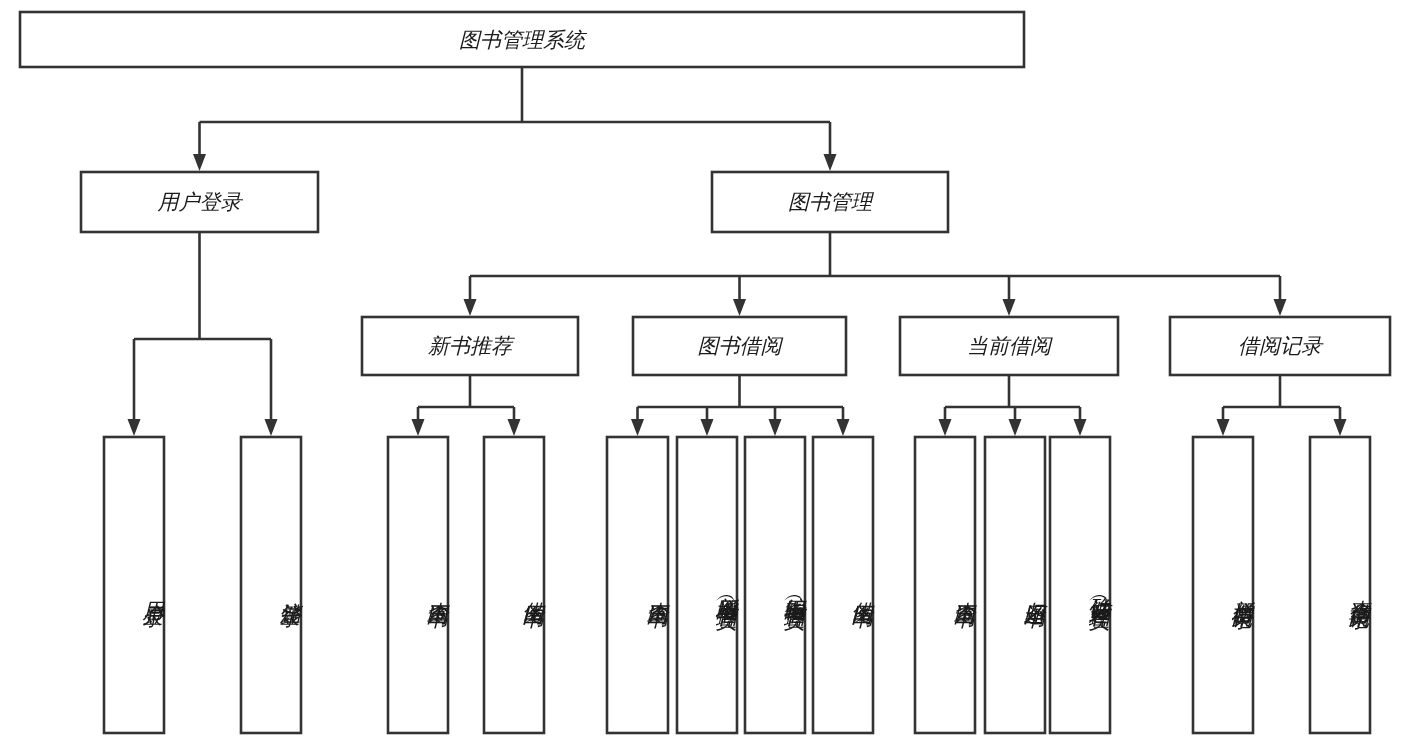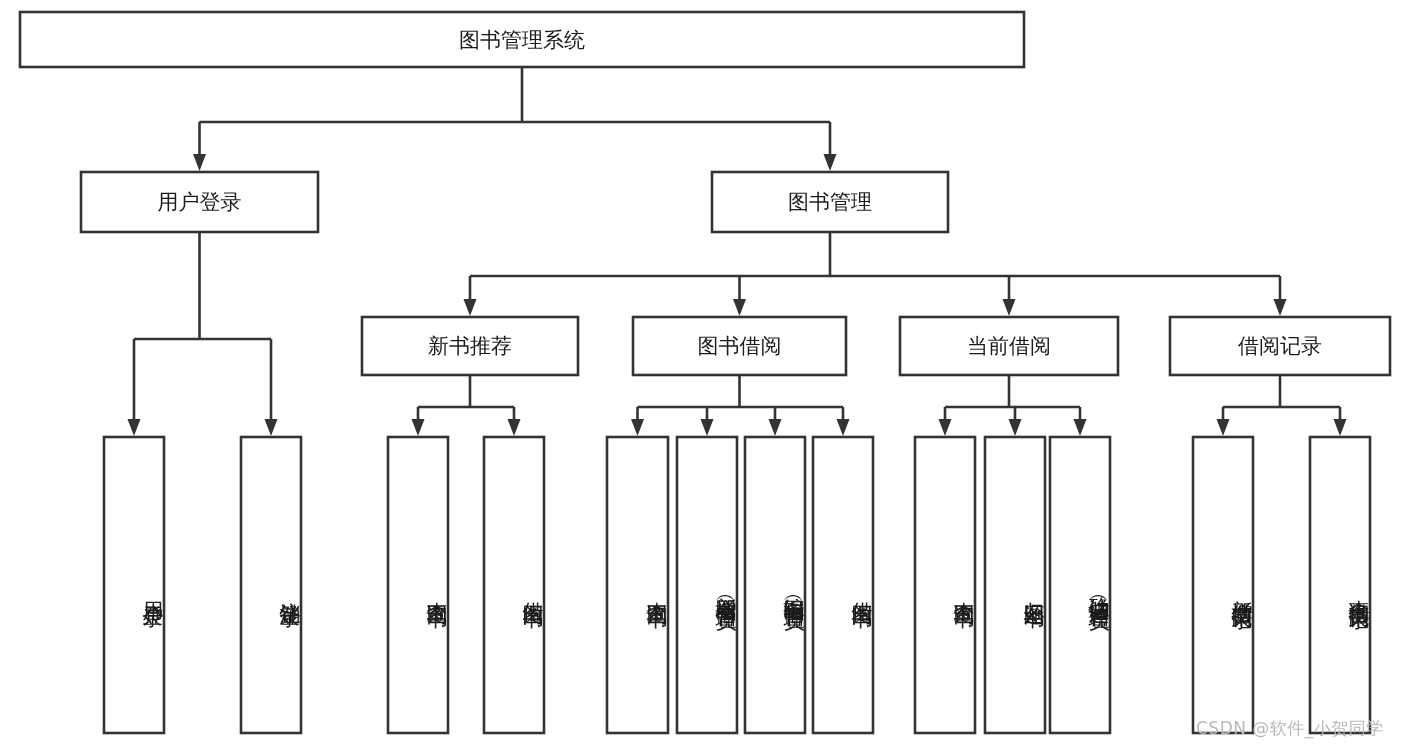--- a/index.html
+++ b/index.html
@@ -12,20 +12,21 @@
     width: 1405px;
     height: 747px;
     overflow: hidden;
     font-family: "DejaVu Sans", "Liberation Sans", sans-serif;
   }
   #diagram-root {
     position: relative;
     width: 1405px;
     height: 747px;
     background: #ffffff;
+    font-style: italic;
   }
   svg#tree-svg {
     position: absolute;
     left: 0;
     top: 0;
     width: 1405px;
     height: 747px;
     display: block;
   }
   .node-box {
@@ -225,14 +226,13 @@
       <div class="vlabel" style="left: 607px; top: 451px; width: 61px; height: 276px;">查询图书</div>
       <div class="vlabel" style="left: 677px; top: 451px; width: 60px; height: 276px;">新增图书（管理员）</div>
       <div class="vlabel" style="left: 745px; top: 451px; width: 60px; height: 276px;">编辑图书（管理员）</div>
       <div class="vlabel" style="left: 813px; top: 451px; width: 60px; height: 276px;">借阅图书</div>
       <div class="vlabel" style="left: 915px; top: 451px; width: 60px; height: 276px;">查询图书</div>
       <div class="vlabel" style="left: 985px; top: 451px; width: 60px; height: 276px;">归还图书</div>
       <div class="vlabel" style="left: 1050px; top: 451px; width: 60px; height: 276px;">确认归还（管理员）</div>
       <div class="vlabel" style="left: 1193px; top: 451px; width: 60px; height: 276px;">新增借阅记录</div>
       <div class="vlabel" style="left: 1310px; top: 451px; width: 60px; height: 276px;">查询借阅记录</div>
     </div>
-  <div class="watermark" id="watermark" style="left: 1196px; top: 717px;">CSDN @软件_小贺同学</div>
 </div>
 
 </body></html>

